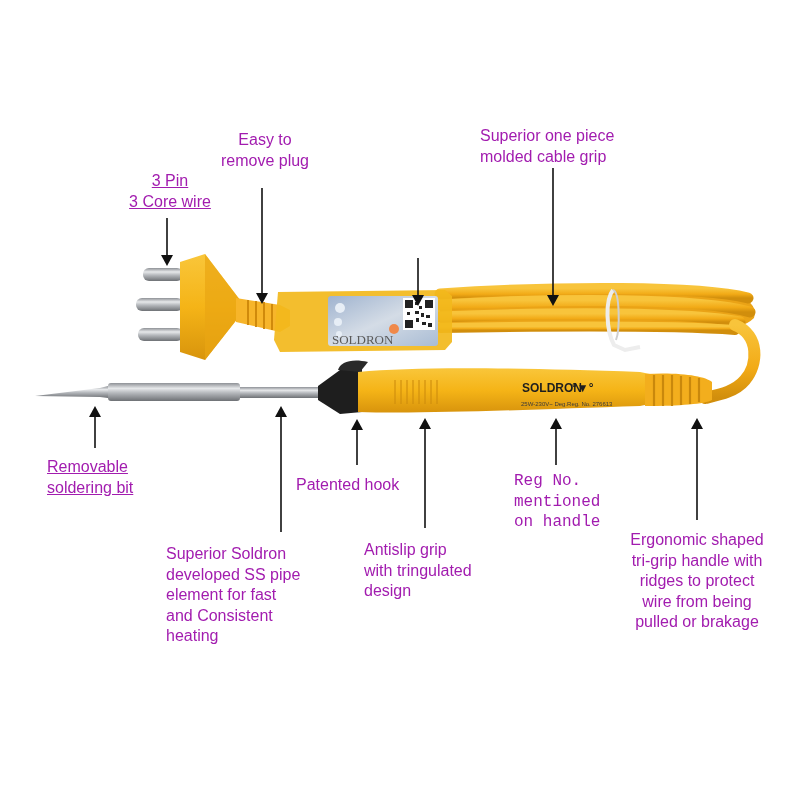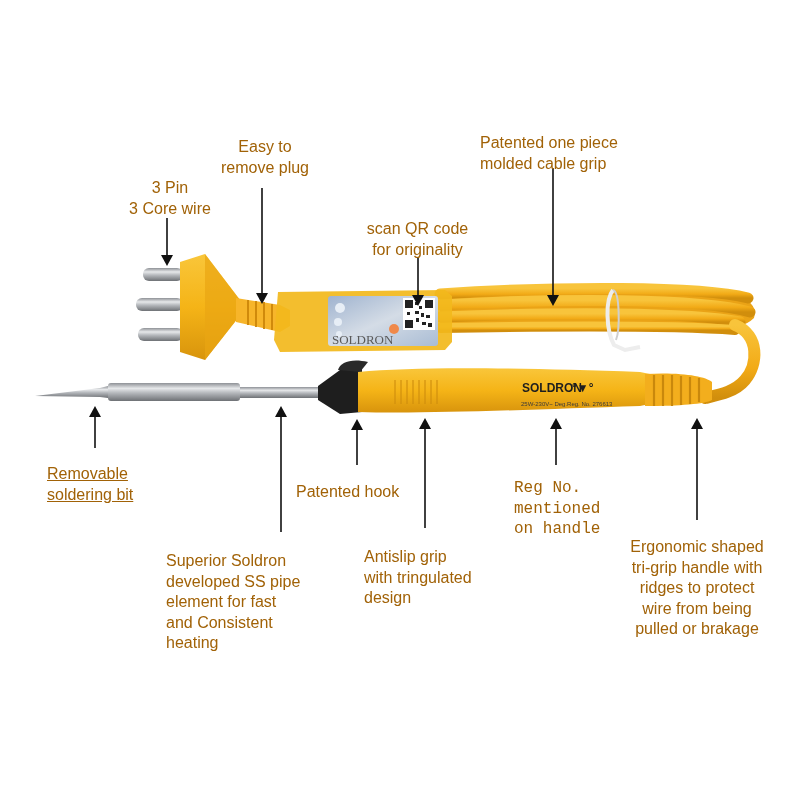--- a/index.html
+++ b/index.html
@@ -1,19 +1,19 @@
 <!DOCTYPE html>
 <html><head>
   <meta charset="utf-8">
   <style>
     html, body { margin: 0; padding: 0; background: #ffffff; }
     body { width: 800px; height: 800px; position: relative; overflow: hidden;
            font-family: "Liberation Sans", "DejaVu Sans", sans-serif; color: #1a1a1a; }
     .stage { position: absolute; left: 0; top: 0; width: 800px; height: 800px; }
-    .label { position: absolute; font-size: 16px; line-height: 20.5px; white-space: pre-line; color: #a16207; margin-top: 7px; }
+    .label { position: absolute; font-size: 16px; line-height: 20.5px; white-space: pre-line; color: #a21caf; }
     .center { text-align: center; }
     .left { text-align: left; }
     svg.art { position: absolute; left: 0; top: 0; }
     .svg-text { font-family: "Liberation Sans", "DejaVu Sans", sans-serif; }
   </style>
 </head>
 <body>
 
 <div class="stage">
 
@@ -166,27 +166,25 @@
       <polygon points="419,429 431,429 425,418" stroke="none"></polygon>
 
       <line x1="556" y1="465" x2="556" y2="424"></line>
       <polygon points="550,429 562,429 556,418" stroke="none"></polygon>
 
       <line x1="697" y1="520" x2="697" y2="424"></line>
       <polygon points="691,429 703,429 697,418" stroke="none"></polygon>
     </g>
   </svg>
 
-  <div class="label center" style="left:105px; top:171px; width:130px;">3 Pin
+  <div class="label center" style="left:105px; top:171px; width:130px;text-decoration:underline;">3 Pin
 3 Core wire</div>
   <div class="label center" style="left:205px; top:130px; width:120px;">Easy to
 remove plug</div>
-  <div class="label center" style="left:355px; top:212px; width:125px;">scan QR code
-for originality</div>
-  <div class="label left" style="left:480px; top:126px; width:180px;">Patented one piece
+  <div class="label left" style="left:480px; top:126px; width:180px;">Superior one piece
 molded cable grip</div>
   <div class="label left" style="left:47px; top:457px; width:130px;text-decoration:underline;">Removable
 soldering bit</div>
   <div class="label left" style="left:296px; top:475px; width:130px;">Patented hook</div>
   <div class="label left" style="left:514px; top:471px; width:110px;font-family:Liberation Mono, monospace;">Reg No.
 mentioned
 on handle</div>
   <div class="label left" style="left:166px; top:544px; width:170px;">Superior Soldron
 developed SS pipe
 element for fast

